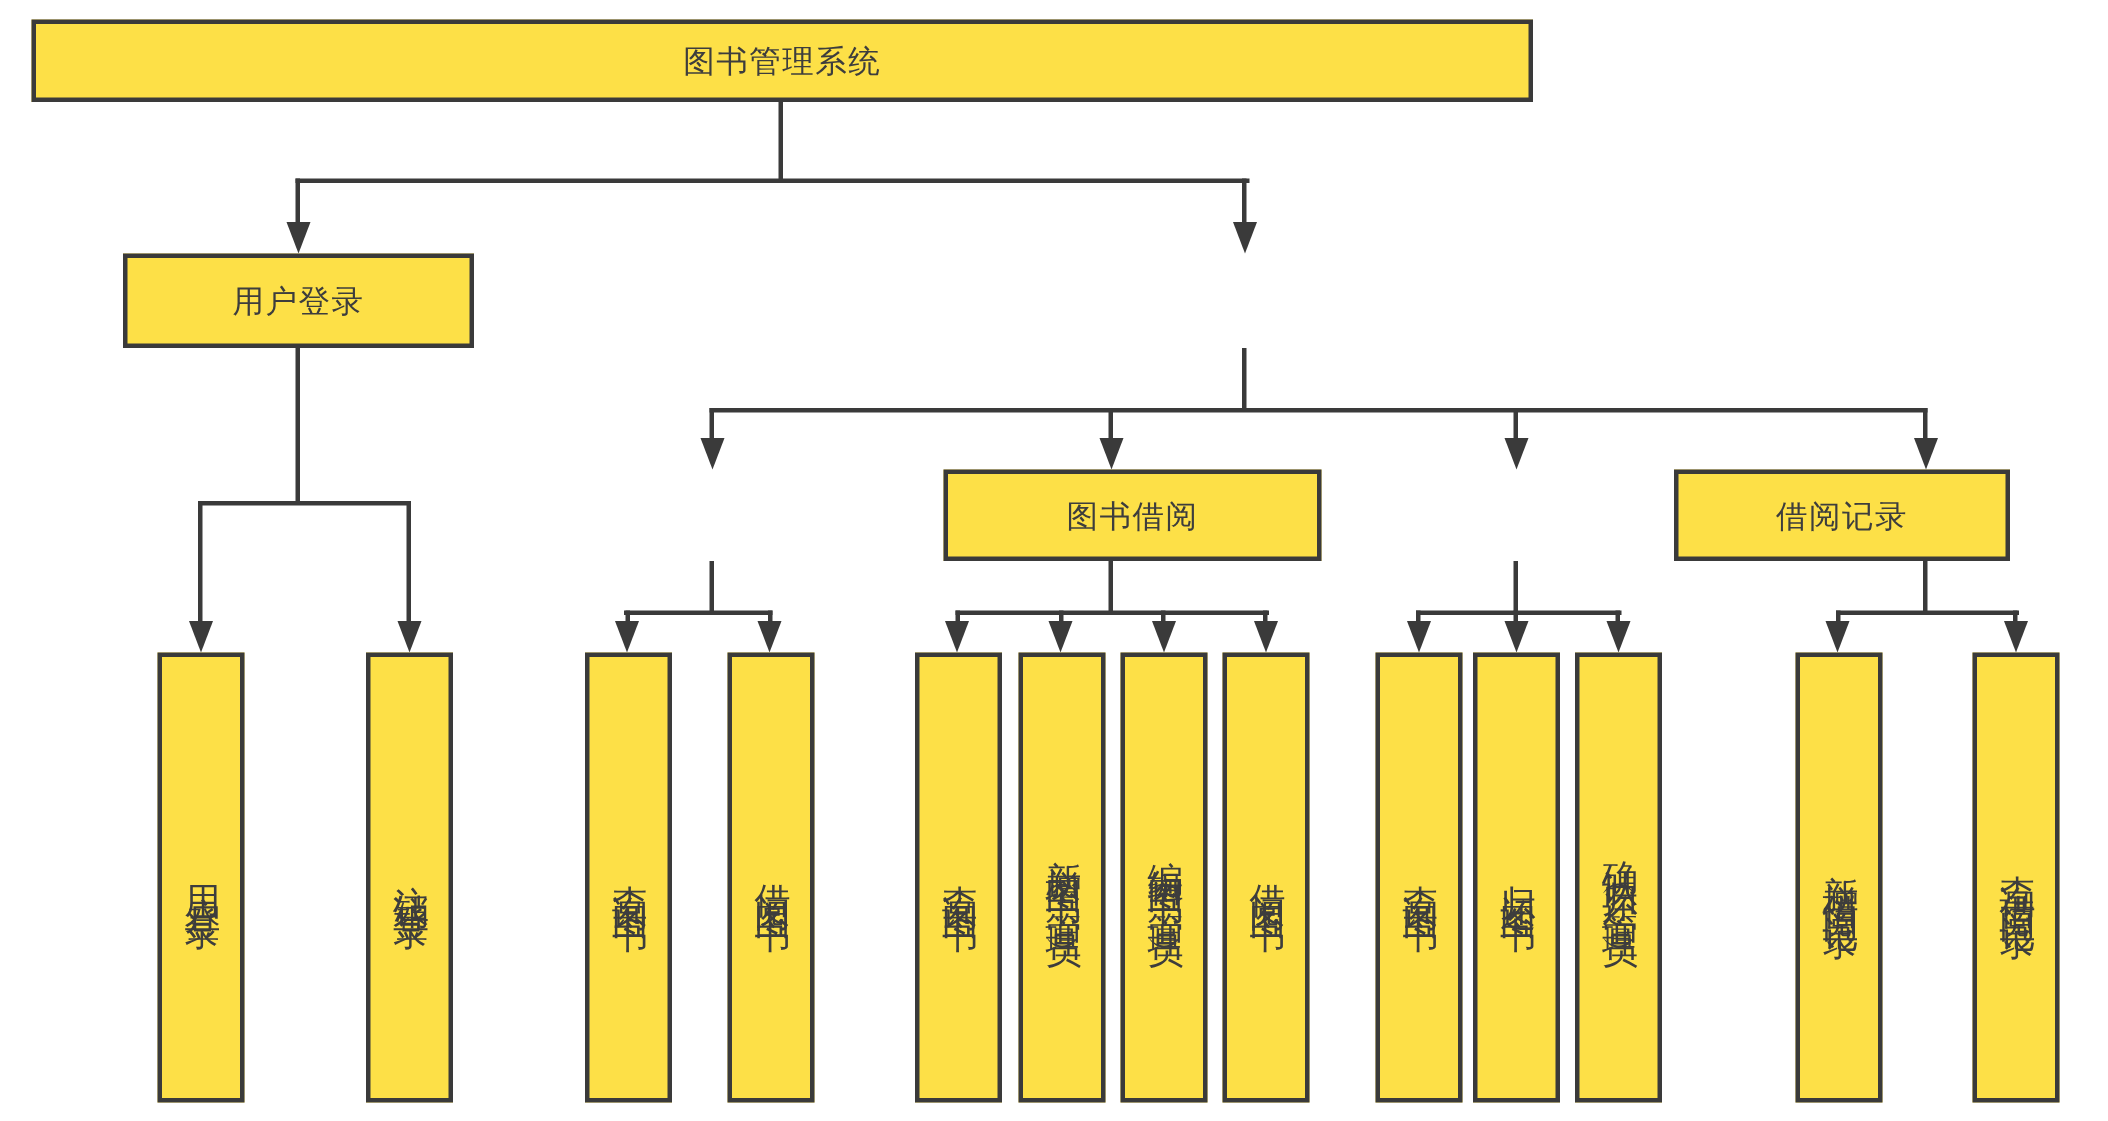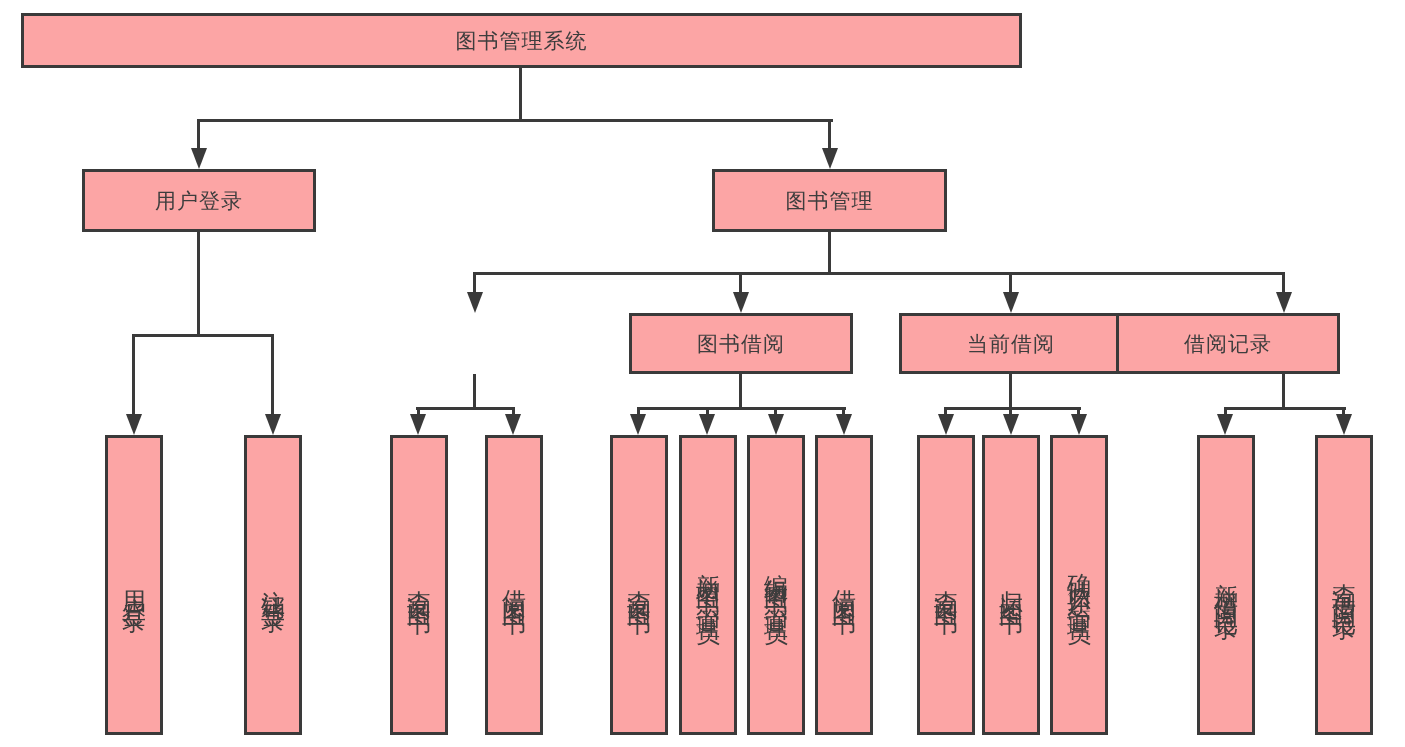--- a/index.html
+++ b/index.html
@@ -6,21 +6,21 @@
   .canvas {
     position: relative;
     width: 1405px;
     height: 747px;
     background: #ffffff;
     font-family: "Liberation Sans", sans-serif;
     overflow: hidden;
   }
   .box {
     position: absolute;
-    background: #fca5a5;
+    background: #fde047;
     border: 3px solid #3a3a3a;
     box-sizing: border-box;
     display: flex;
     align-items: center;
     justify-content: center;
     color: #3d3d3d;
   }
   .hlabel {
     font-size: 21px;
     letter-spacing: 1px;
@@ -65,47 +65,41 @@
   <div class="ln" style="left:519px; top:68px; width:3px; height:53px;"></div>
   <div class="ln" style="left:197px; top:119px; width:636px; height:3px;"></div>
   <div class="ln" style="left:197px; top:119px; width:3px; height:31px;"></div>
   <div class="arr" style="left:191px; top:148px;"></div>
   <div class="ln" style="left:828px; top:119px; width:3px; height:31px;"></div>
   <div class="arr" style="left:822px; top:148px;"></div>
 
   <div class="box" style="left:82px; top:169px; width:234px; height:63px;">
     <span class="hlabel">用户登录</span>
   </div>
-  <div class="box" style="left:712px; top:169px; width:235px; height:63px;">
-    <span class="hlabel">图书管理</span>
-  </div>
 
   <div class="ln" style="left:197px; top:232px; width:3px; height:103px;"></div>
   <div class="ln" style="left:132px; top:334px; width:142px; height:3px;"></div>
   <div class="ln" style="left:132px; top:334px; width:3px; height:81px;"></div>
   <div class="arr" style="left:126px; top:414px;"></div>
   <div class="ln" style="left:271px; top:334px; width:3px; height:81px;"></div>
   <div class="arr" style="left:265px; top:414px;"></div>
 
   <div class="ln" style="left:828px; top:232px; width:3px; height:42px;"></div>
   <div class="ln" style="left:473px; top:272px; width:812px; height:3px;"></div>
   <div class="ln" style="left:473px; top:272px; width:3px; height:23px;"></div>
   <div class="arr" style="left:467px; top:292px;"></div>
   <div class="ln" style="left:739px; top:272px; width:3px; height:23px;"></div>
   <div class="arr" style="left:733px; top:292px;"></div>
   <div class="ln" style="left:1009px; top:272px; width:3px; height:23px;"></div>
   <div class="arr" style="left:1003px; top:292px;"></div>
   <div class="ln" style="left:1282px; top:272px; width:3px; height:23px;"></div>
   <div class="arr" style="left:1276px; top:292px;"></div>
 
-  <div class="box" style="left:629px; top:313px; width:224px; height:61px;">
+  <div class="box" style="left:629px; top:313px; width:252px; height:61px;">
     <span class="hlabel">图书借阅</span>
-  </div>
-  <div class="box" style="left:899px; top:313px; width:224px; height:61px;">
-    <span class="hlabel">当前借阅</span>
   </div>
   <div class="box" style="left:1116px; top:313px; width:224px; height:61px;">
     <span class="hlabel">借阅记录</span>
   </div>
 
   <div class="ln" style="left:473px; top:374px; width:3px; height:34px;"></div>
   <div class="ln" style="left:416px; top:407px; width:99px; height:3px;"></div>
   <div class="ln" style="left:417px; top:407px; width:3px; height:9px;"></div>
   <div class="arr" style="left:410px; top:414px;"></div>
   <div class="ln" style="left:512px; top:407px; width:3px; height:9px;"></div>

